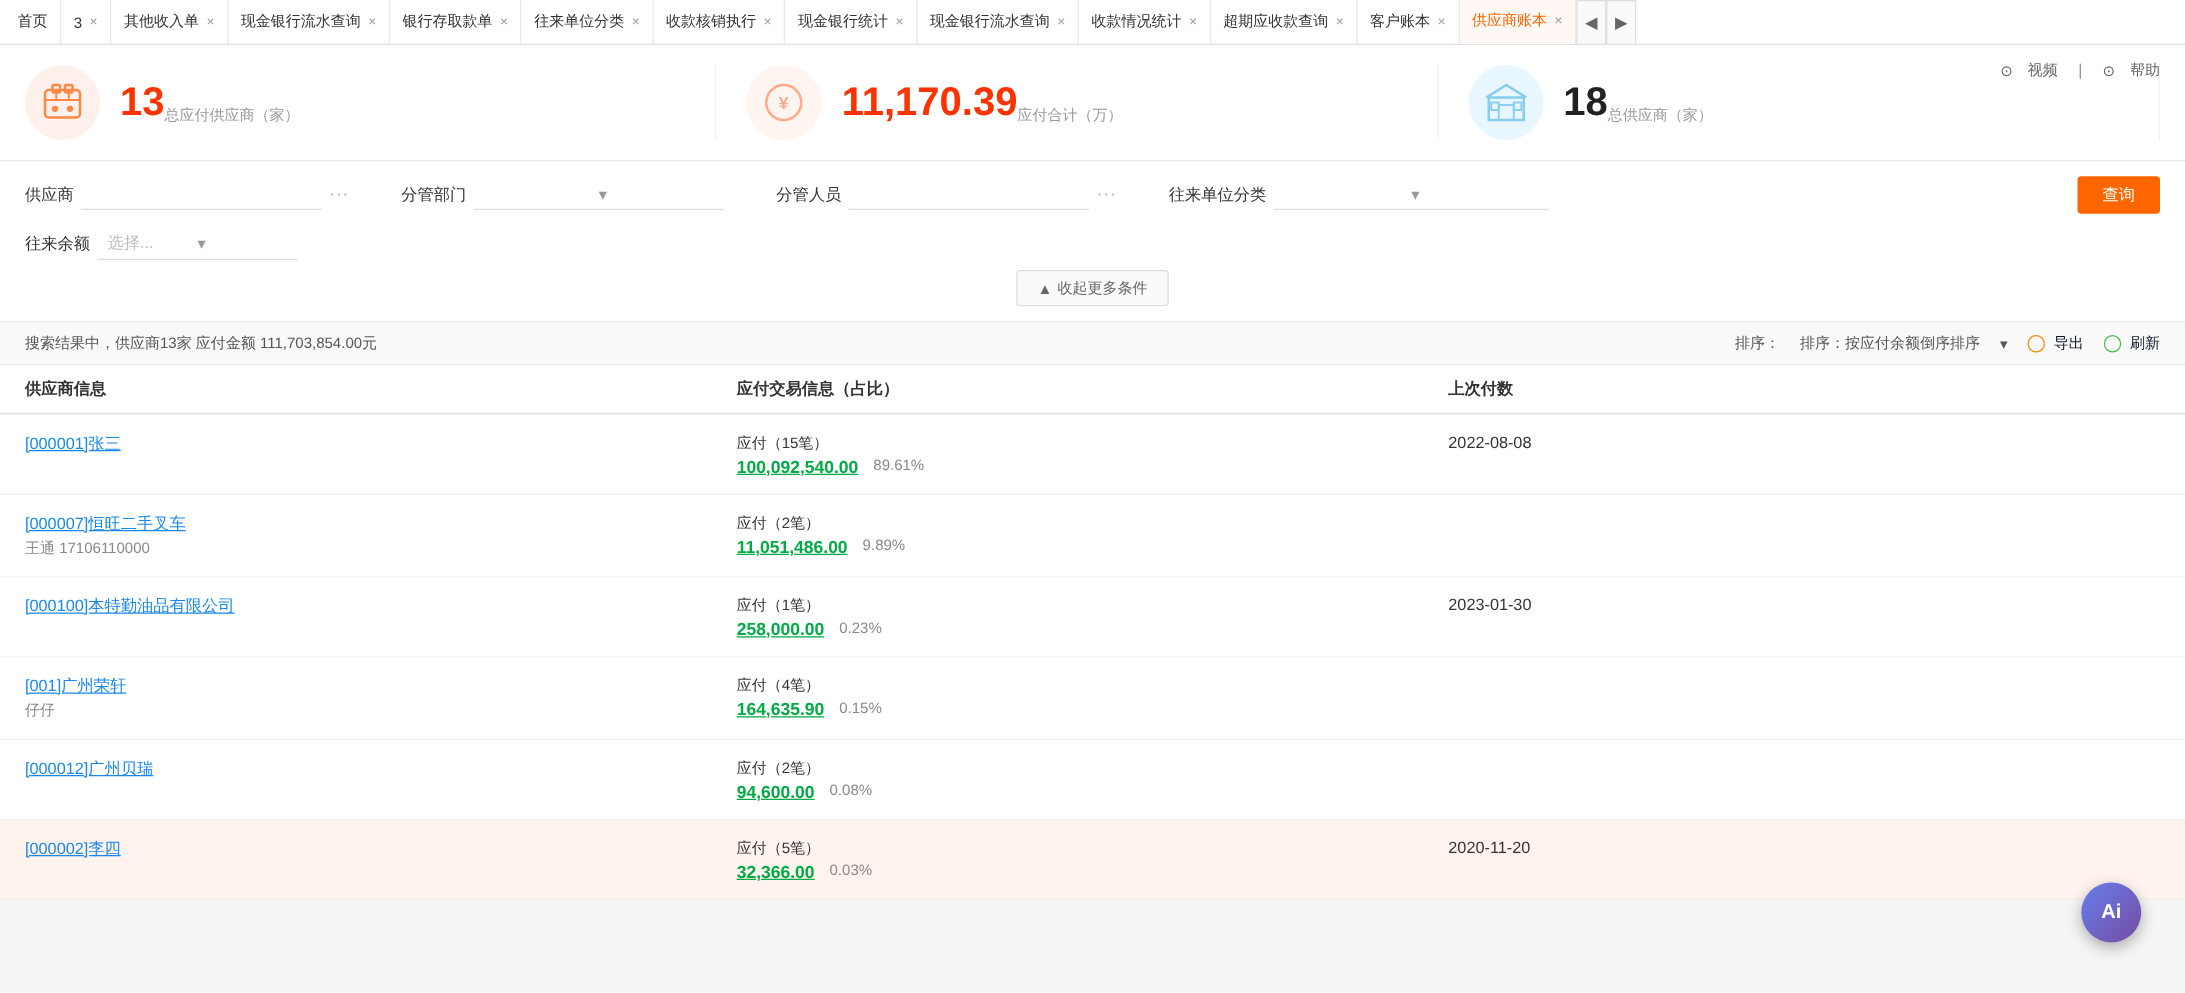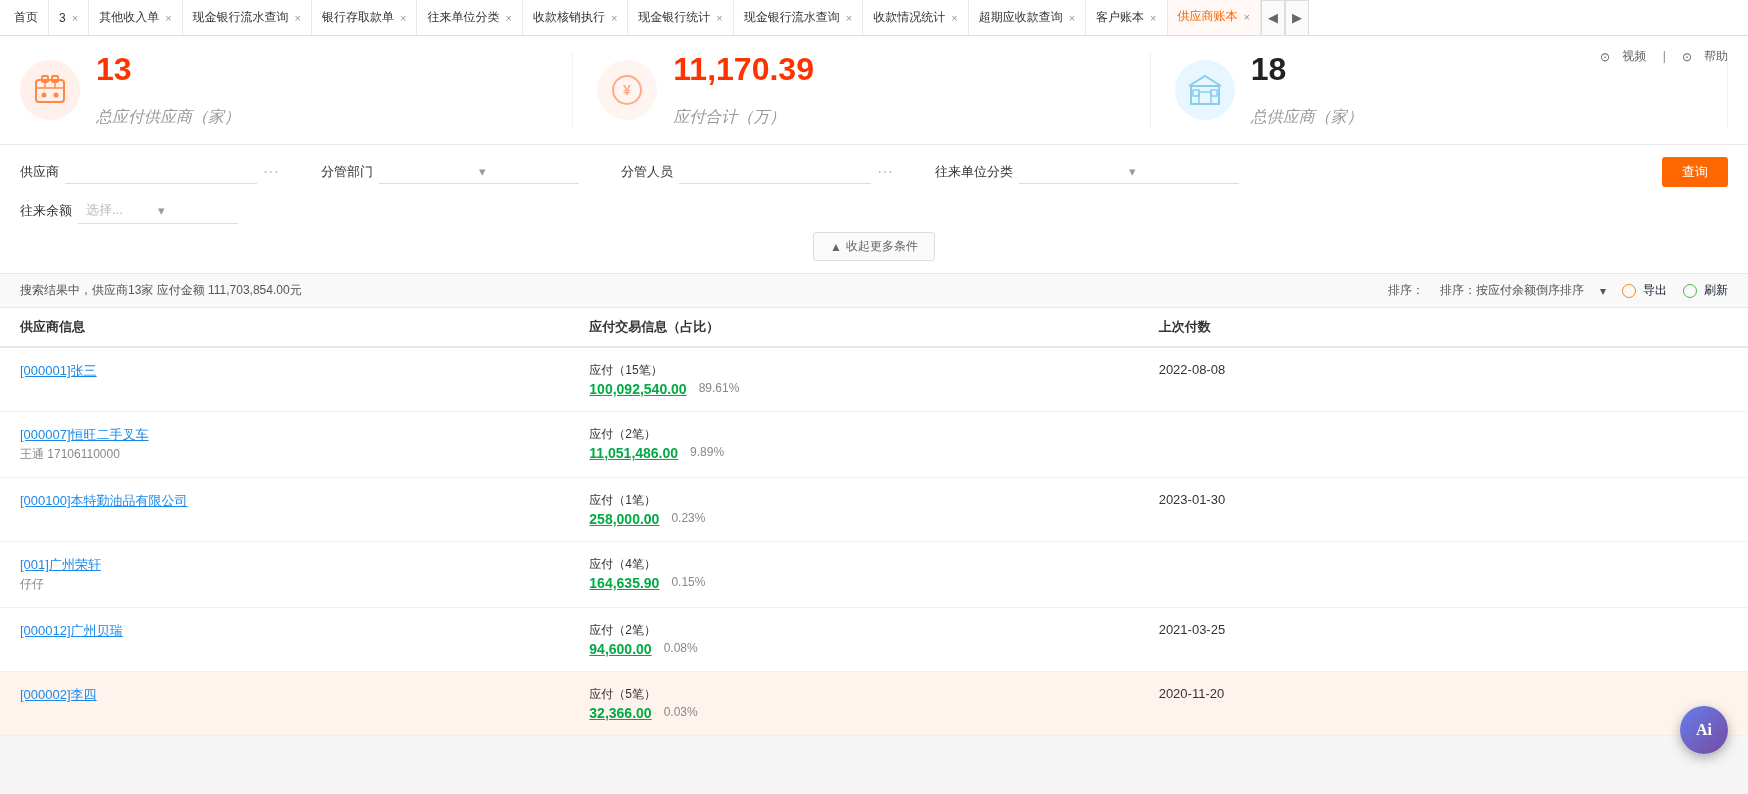--- a/index.html
+++ b/index.html
@@ -27,24 +27,24 @@
     .summary-item {
       display: flex; align-items: center; flex: 1; border-right: 1px solid #f0f0f0;
       padding: 0 24px;
     }
     .summary-item:first-child { padding-left: 0; }
     .summary-item:last-child { border-right: none; }
     .summary-icon { width: 60px; height: 60px; border-radius: 50%; display: flex; align-items: center; justify-content: center; margin-right: 16px; flex-shrink: 0; }
     .icon-supplier { background: #fff0ec; }
     .icon-amount { background: #fff5f0; }
     .icon-store { background: #e8f7ff; }
-    .summary-info { display: flex; flex-direction: column; }
+    .summary-info { display: flex; flex-direction: row; }
     .summary-number { font-size: 32px; font-weight: bold; color: #ff3300; line-height: 1.1; }
     .summary-number.black { color: #222; }
-    .summary-label { font-size: 16px; color: #999; margin-top: 20px; font-style: italic; }
+    .summary-label { font-size: 12px; color: #999; margin-top: 20px; }
     .top-right-links { position: absolute; right: 20px; top: 12px; font-size: 12px; color: #666; display: flex; gap: 12px; align-items: center; }
     .top-right-links span { cursor: pointer; color: #666; }
 
     
     .filter-area {
       background: #fff; padding: 12px 20px; border-bottom: 1px solid #e8e8e8;
     }
     .filter-row { display: flex; align-items: center; gap: 12px; margin-bottom: 10px; }
     .filter-item { display: flex; align-items: center; gap: 6px; }
     .filter-label { font-size: 13px; color: #333; white-space: nowrap; }
@@ -101,23 +101,23 @@
     .payable-info { display: flex; align-items: center; gap: 0; }
     .last-pay { color: #333; font-size: 13px; }
 
     
     .table-wrapper { overflow-y: auto; max-height: 480px; }
     .table-wrapper::-webkit-scrollbar { width: 6px; }
     .table-wrapper::-webkit-scrollbar-thumb { background: #ddd; border-radius: 3px; }
 
     
     .ai-fab {
-      position: fixed; right: 20px; bottom: 40px; background: linear-gradient(135deg, #667eea, #764ba2);
+      position: fixed; right: 35px; bottom: 40px; background: linear-gradient(135deg, #667eea, #764ba2);
       color: #fff; border-radius: 50%; width: 48px; height: 48px; display: flex; align-items: center;
-      justify-content: center; font-size: 16px; font-weight: bold; cursor: pointer; box-shadow: 0 4px 12px rgba(0,0,0,0.3); font-family: Liberation Serif, serif;
+      justify-content: center; font-size: 16px; font-weight: bold; cursor: pointer; box-shadow: 0 4px 12px rgba(0,0,0,0.3);
     }
   </style>
 </head>
 <body>
 
 <div class="top-nav">
   <div class="nav-tab">
     <span>首页</span>
   </div>
   <div class="nav-tab">
@@ -378,23 +378,20 @@
       <div>
         <div class="supplier-link">[000012]广州贝瑞</div>
       </div>
       <div>
         <div class="payable-label">应付（2笔）</div>
         <div class="payable-info">
           <span class="payable-amount">94,600.00</span>
           <span class="payable-pct">0.08%</span>
         </div>
       </div>
-      <div>
-        <span class="last-pay">2021-03-25</span>
-      </div>
     </div>
 
     <div class="table-row highlighted">
       <div>
         <div class="supplier-link">[000002]李四</div>
       </div>
       <div>
         <div class="payable-label">应付（5笔）</div>
         <div class="payable-info">
           <span class="payable-amount">32,366.00</span>

